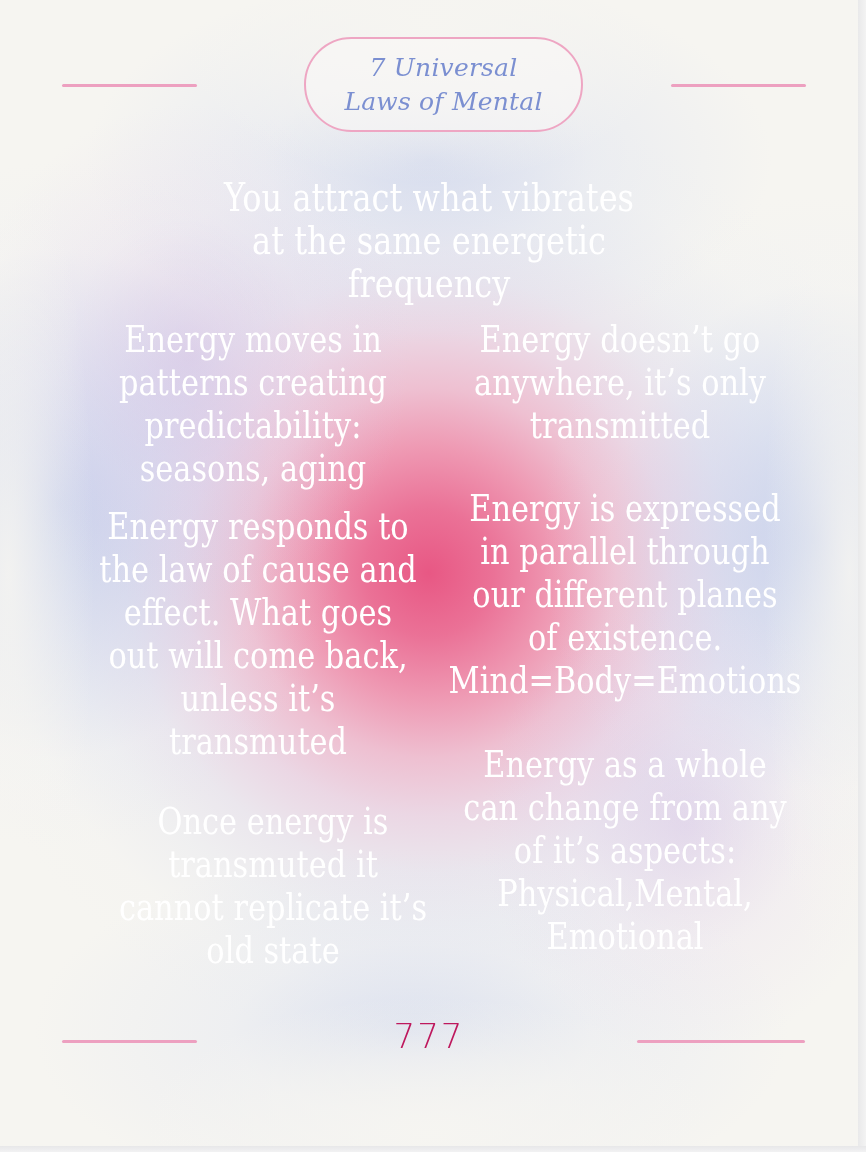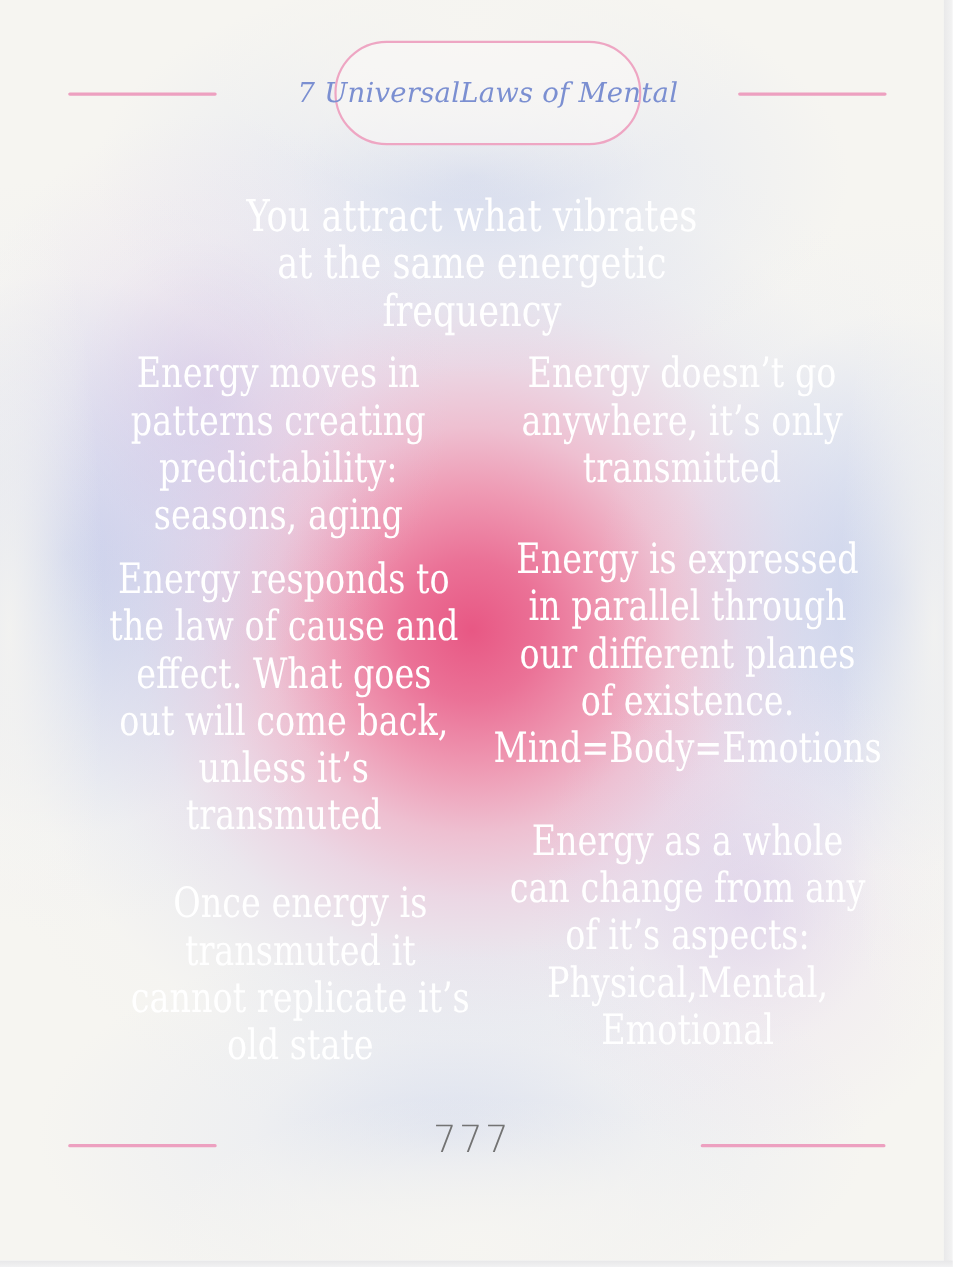--- a/index.html
+++ b/index.html
@@ -142,21 +142,21 @@
     position: absolute;
     left: 304px;
     top: 37px;
     width: 279px;
     height: 95px;
     box-sizing: border-box;
     border: 2px solid #eea6c3;
     border-radius: 48px;
     background: rgba(249, 248, 245, 0.55);
     display: flex;
-    flex-direction: row;
+    flex-direction: column;
     align-items: center;
     justify-content: center;
   }
   .title-line {
     font-family: "DejaVu Serif", serif;
     font-style: italic;
     font-size: 25px;
     line-height: 34px;
     color: #7b8fd1;
     letter-spacing: 0.2px;
@@ -216,21 +216,21 @@
   #footer-number {
     position: absolute;
     top: 14px;
     left: 0;
     width: 858px;
     text-align: center;
     font-family: "DejaVu Sans", sans-serif;
     font-weight: 300;
     font-size: 34px;
     letter-spacing: 2px;
-    color: #737373;
+    color: #be185d;
   }
 </style>
 </head>
 <body>
 
 <div id="poster">
 
   <div class="aura" id="aura-base"></div>
   <div class="aura" id="aura-blue-l"></div>
   <div class="aura" id="aura-blue-r"></div>

